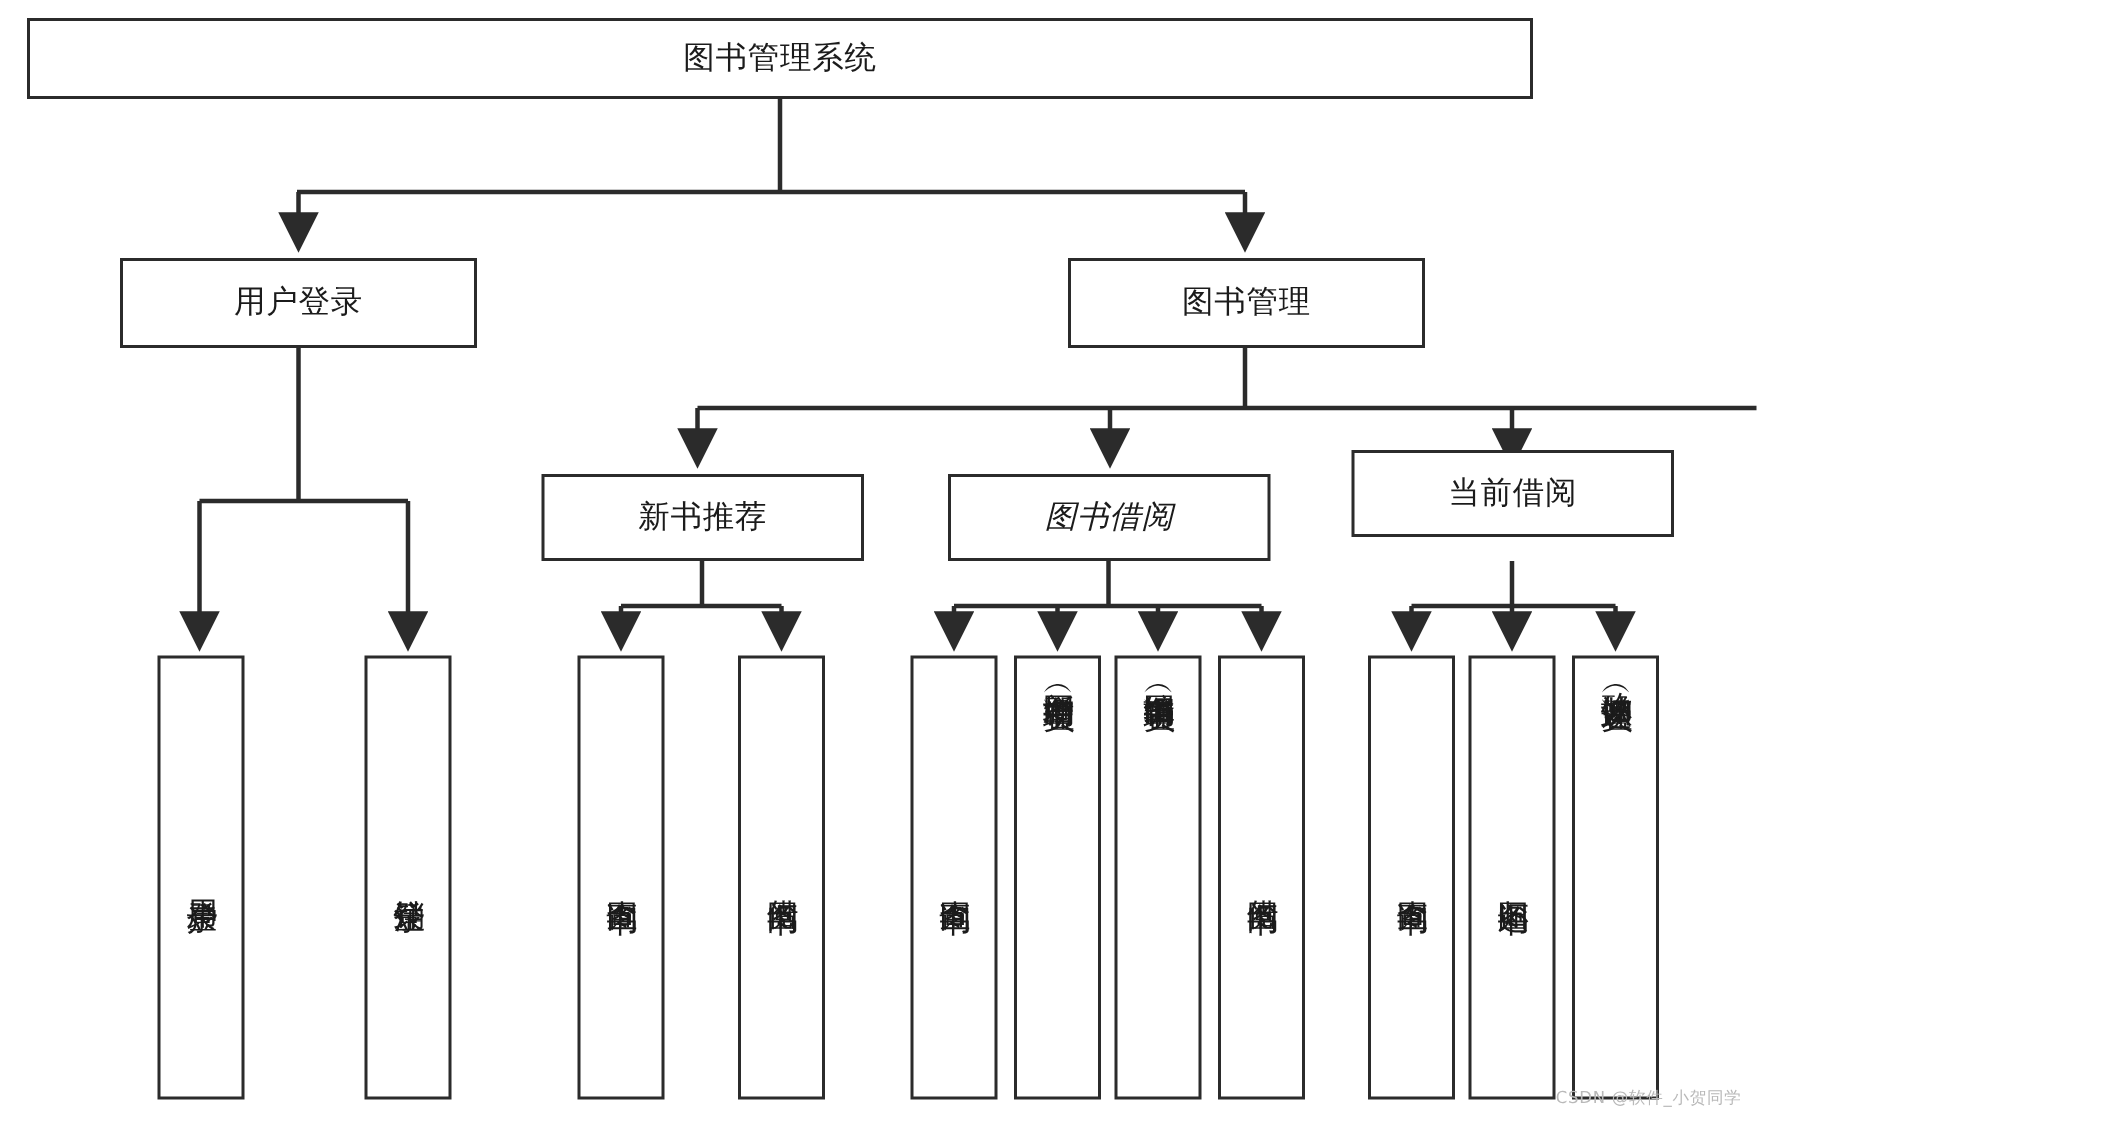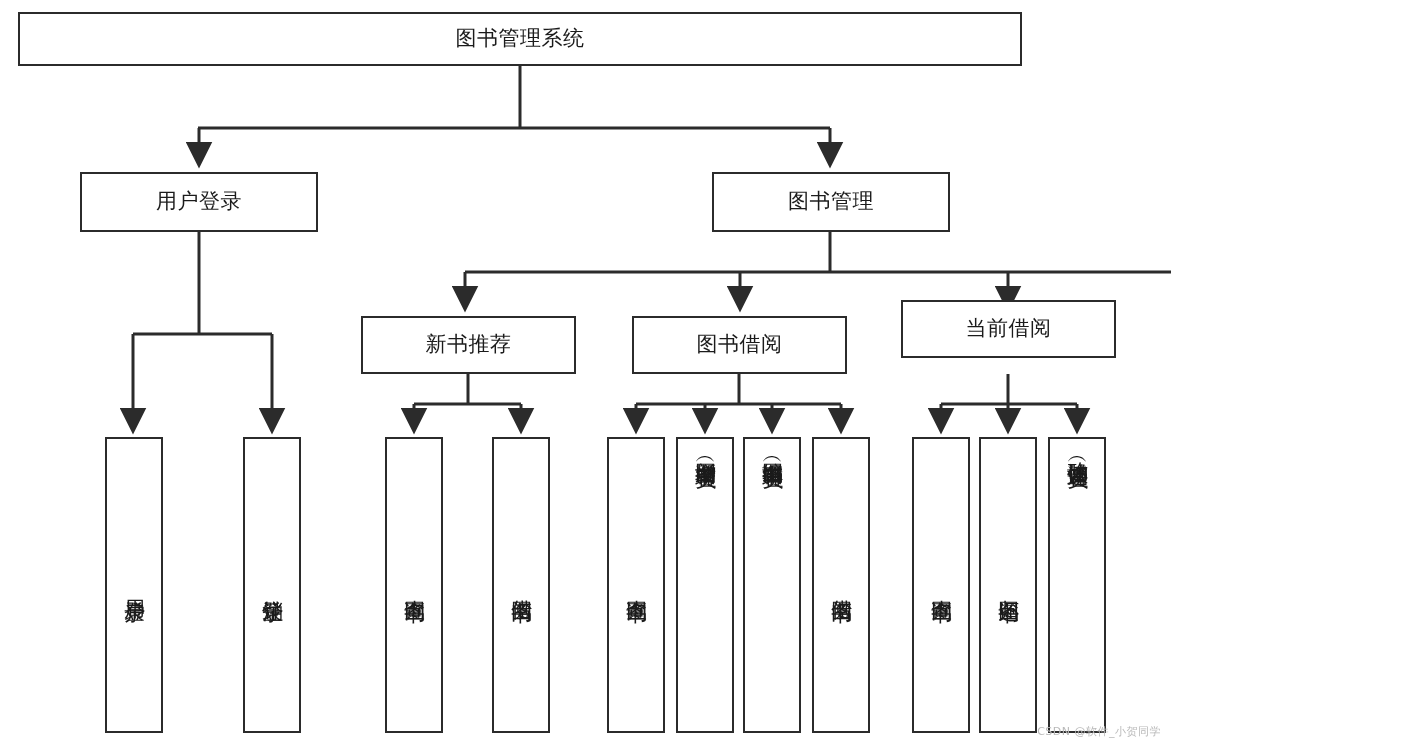--- a/index.html
+++ b/index.html
@@ -139,21 +139,21 @@
   <div class="node-box" style="left:80px; top:172px; width:238px; height:60px;">
     <span class="node-label-h">用户登录</span>
   </div>
   <div class="node-box" style="left:712px; top:172px; width:238px; height:60px;">
     <span class="node-label-h">图书管理</span>
   </div>
 
   <div class="node-box" style="left:361px; top:316px; width:215px; height:58px;font-family:Liberation Serif, serif;">
     <span class="node-label-h">新书推荐</span>
   </div>
-  <div class="node-box" style="left:632px; top:316px; width:215px; height:58px;">
+  <div class="node-box" style="left:632px; top:316px; width:215px; height:58px;font-style:italic;">
     <span class="node-label-h">图书借阅</span>
   </div>
   <div class="node-box" style="left:901px; top:300px; width:215px; height:58px;">
     <span class="node-label-h">当前借阅</span>
   </div>
 
   <div class="leaf-box center-v" style="left:105px; top:437px; width:58px; height:296px;">
     <span class="node-label-v">用户登录</span>
   </div>
   <div class="leaf-box center-v" style="left:243px; top:437px; width:58px; height:296px;">

